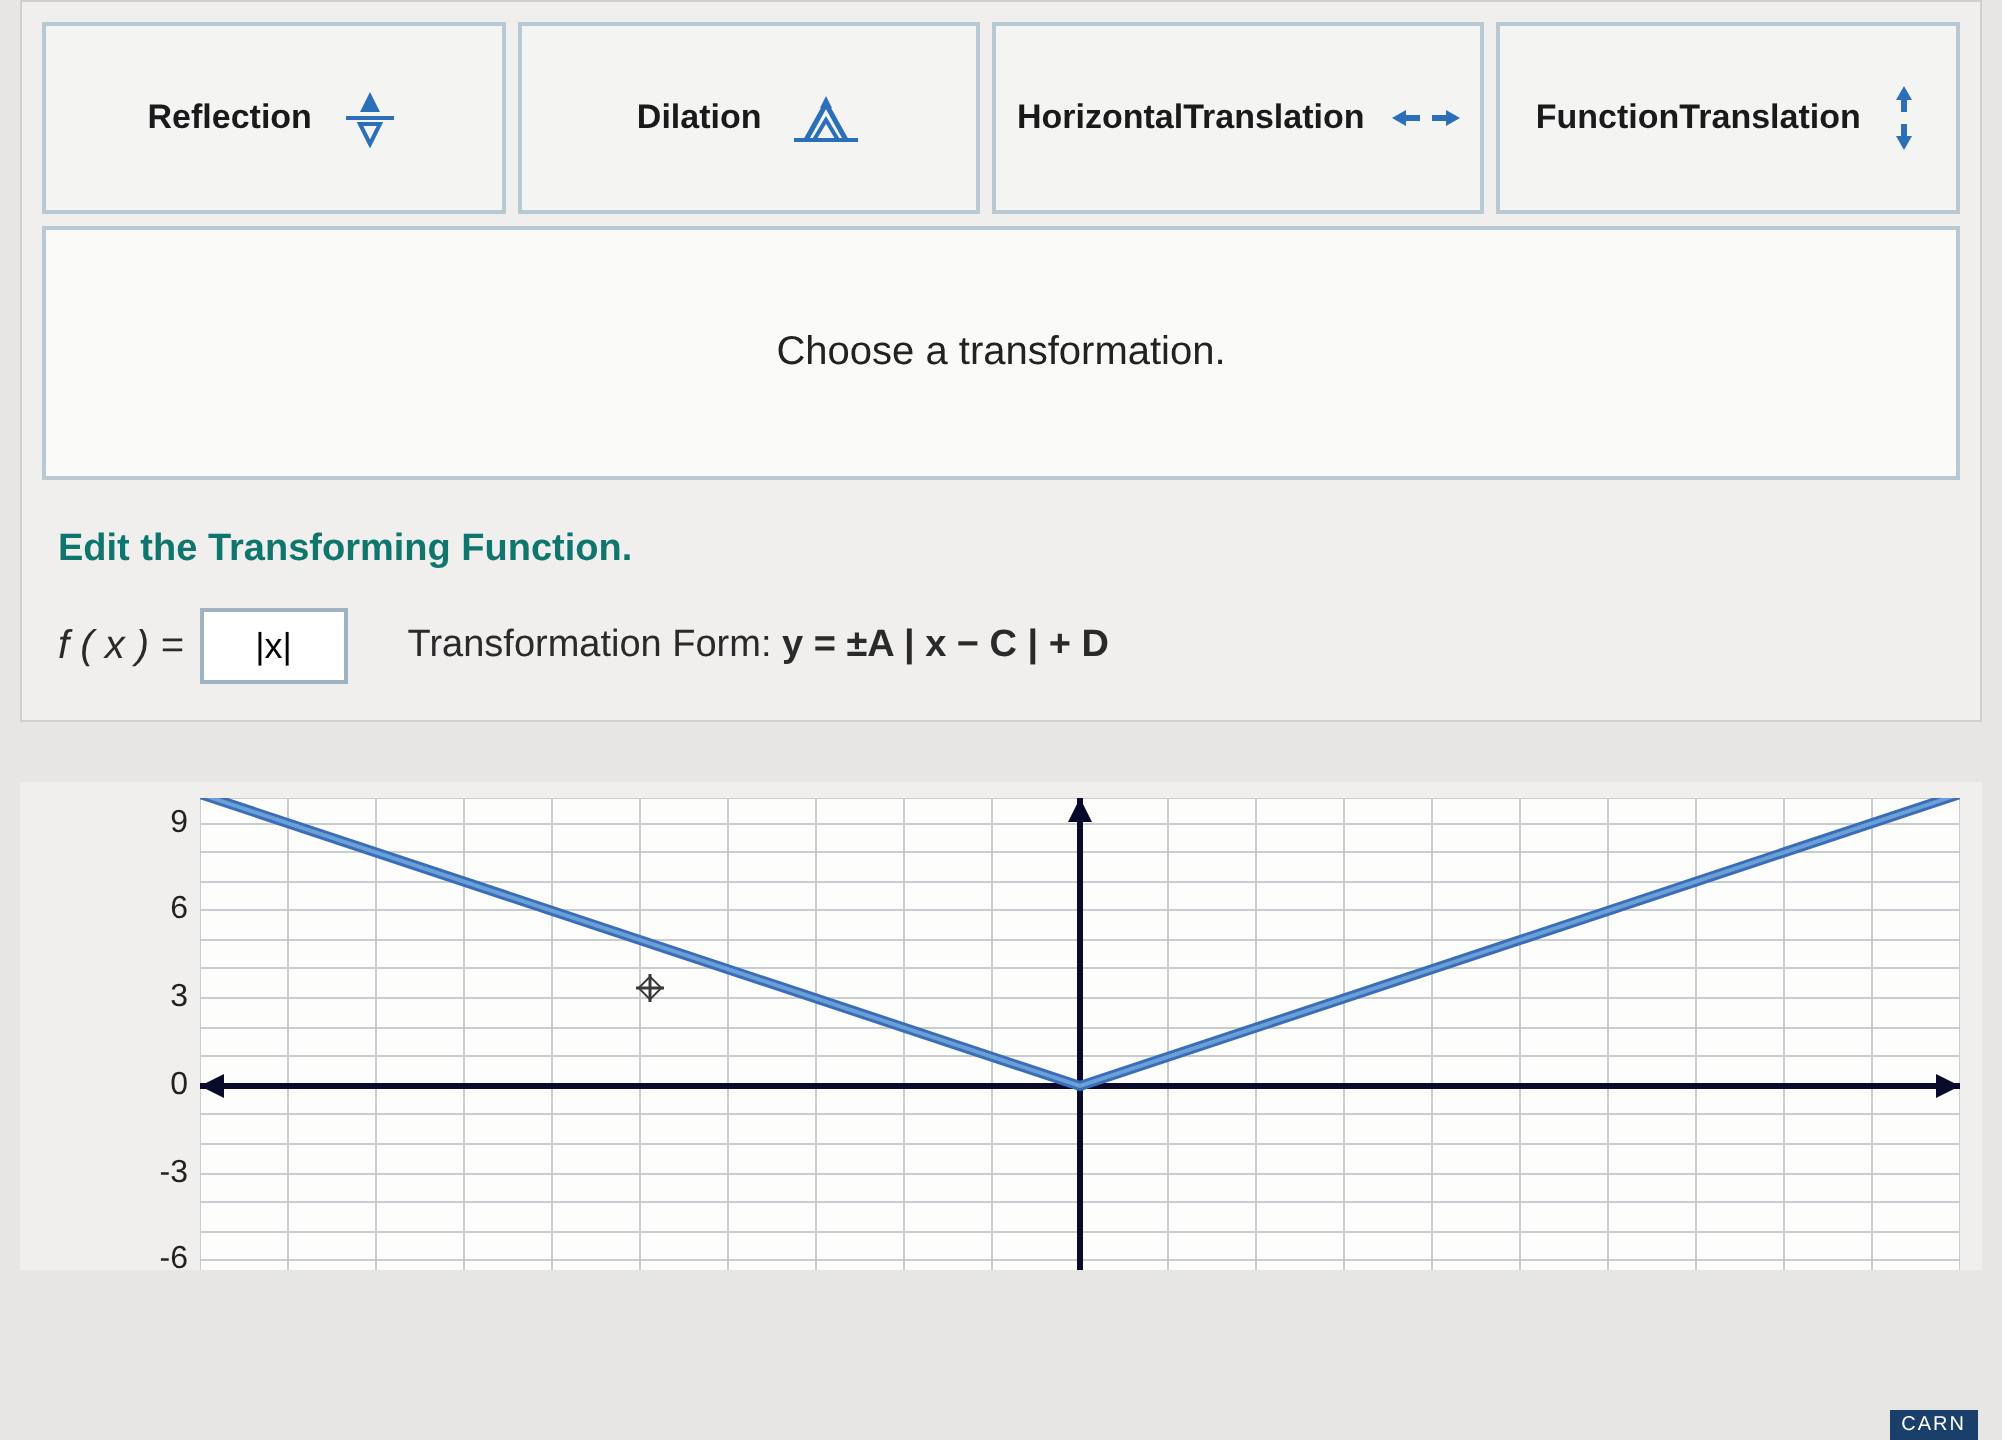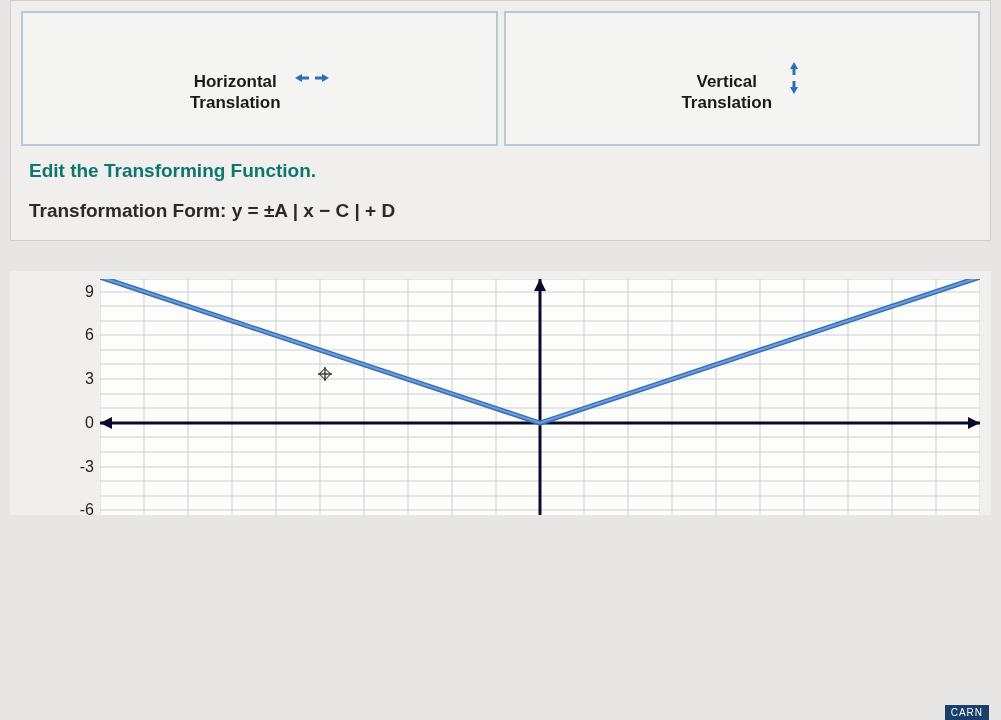--- a/index.html
+++ b/index.html
@@ -1,80 +1,108 @@
 <!DOCTYPE html>
 <html><head>
 <meta charset="utf-8">
 <style>
   * { box-sizing: border-box; margin: 0; padding: 0; }
   body { font-family: "Segoe UI", Arial, sans-serif; background: #e8e6e4; color: #2a2a2a; width: 1001px; height: 720px; overflow: hidden; }
   .panel { background: #f0efed; border: 1px solid #d0cfcc; padding: 0; margin: 0 10px; }
   .transform-tabs { display: flex; gap: 6px; padding: 10px 10px 0 10px; border-bottom: 0; }
   .tab { flex: 1; border: 2px solid #b8c9d4; background: #f4f4f2; display: flex; align-items: center; justify-content: center; gap: 14px; padding: 30px 10px; cursor: pointer; font-size: 17px; font-weight: 600; color: #1a1a1a; }
   .tab .icon { color: #2a6fb8; display: flex; align-items: center; justify-content: center; }
-  .tab .label-stack { display: flex; flex-direction: column; align-items: center; line-height: 1.25; margin-top: 28px; }
+  .tab .label-stack { display: flex; flex-direction: row; align-items: center; line-height: 1.25; }
   .choose-area { border: 2px solid #b8c9d4; background: #fafaf8; margin: 6px 10px 10px 10px; padding: 50px 0; text-align: center; font-size: 20px; color: #222; }
   .edit-section { padding: 14px 18px 18px 18px; }
   .edit-heading { font-size: 19px; font-weight: 700; color: #0f766e; margin-bottom: 18px; }
   .func-row { display: flex; align-items: center; gap: 30px; }
   .func-eq { font-size: 20px; font-style: italic; display: flex; align-items: center; gap: 8px; }
   .func-input { width: 74px; height: 38px; border: 2px solid #9fb2bf; background: #fff; text-align: center; font-size: 18px; font-family: inherit; }
   .transform-form { font-size: 19px; }
-  .transform-form b { font-weight: 700; }
+  .transform-form b { font-weight: 400; }
   .var { font-weight: 700; }
   .graph-wrap { margin: 30px 10px 0 10px; background: #f0efed; padding: 8px 0 0 0; }
   .graph-body { position: relative; margin-left: 90px; margin-right: 10px; }
   .ylabels { position: absolute; left: -36px; top: 0; bottom: 0; width: 30px; }
   .ylabel { position: absolute; right: 0; font-size: 16px; color: #222; transform: translateY(-50%); }
   svg.grid { display: block; }
   .footer-strip { position: absolute; bottom: 0; right: 12px; background: #1a3f6b; color: #fff; font-size: 10px; padding: 2px 6px; letter-spacing: 1px; }
 </style>
 </head>
 <body>
 
 <div class="panel">
   <div class="transform-tabs">
 
+    <div class="tab">
+      <span>Reflection</span>
+      <span class="icon">
+        <svg width="30" height="30" viewBox="0 0 30 30">
+          <line x1="3" y1="15" x2="27" y2="15" stroke="#2a6fb8" stroke-width="2"></line>
+          <polygon points="15,2 10,12 20,12" fill="#2a6fb8"></polygon>
+          <polygon points="15,28 10,18 20,18" fill="none" stroke="#2a6fb8" stroke-width="2"></polygon>
+        </svg>
+      </span>
+    </div>
 
+    <div class="tab">
+      <span>Dilation</span>
+      <span class="icon">
+        <svg width="36" height="30" viewBox="0 0 36 30">
+          <line x1="2" y1="26" x2="34" y2="26" stroke="#2a6fb8" stroke-width="2"></line>
+          <path d="M 8 26 L 18 8 L 28 26" fill="none" stroke="#2a6fb8" stroke-width="2.5"></path>
+          <path d="M 12 26 L 18 16 L 24 26" fill="none" stroke="#2a6fb8" stroke-width="2"></path>
+          <polygon points="18,4 15,10 21,10" fill="#2a6fb8"></polygon>
+        </svg>
+      </span>
+    </div>
 
     <div class="tab">
       <span class="label-stack">
         <span>Horizontal</span>
         <span>Translation</span>
       </span>
       <span class="icon">
         <svg width="34" height="16" viewBox="0 0 34 16">
           <line x1="4" y1="8" x2="14" y2="8" stroke="#2a6fb8" stroke-width="3"></line>
           <polygon points="0,8 7,4 7,12" fill="#2a6fb8"></polygon>
           <line x1="20" y1="8" x2="30" y2="8" stroke="#2a6fb8" stroke-width="3"></line>
           <polygon points="34,8 27,4 27,12" fill="#2a6fb8"></polygon>
         </svg>
       </span>
     </div>
 
     <div class="tab">
       <span class="label-stack">
-        <span>Vertical</span>
+        <span>Function</span>
         <span>Translation</span>
       </span>
       <span class="icon">
         <svg width="16" height="32" viewBox="0 0 16 32">
           <line x1="8" y1="5" x2="8" y2="13" stroke="#2a6fb8" stroke-width="3"></line>
           <polygon points="8,0 4,7 12,7" fill="#2a6fb8"></polygon>
           <line x1="8" y1="19" x2="8" y2="27" stroke="#2a6fb8" stroke-width="3"></line>
           <polygon points="8,32 4,25 12,25" fill="#2a6fb8"></polygon>
         </svg>
       </span>
     </div>
   </div>
 
+  <div class="choose-area">
+    <span>Choose a transformation.</span>
+  </div>
 
   <div class="edit-section">
     <div class="edit-heading">Edit the Transforming Function.</div>
     <div class="func-row">
+      <div class="func-eq">
+        <span>f ( x )  =</span>
+        <input class="func-input" value="|x|" style="">
+      </div>
       <div class="transform-form">
         <b>Transformation Form:</b>
         <span> </span>
         <span class="var">y = ±A | x − C | + D</span>
       </div>
     </div>
   </div>
 </div>
 
 <div class="graph-wrap">

